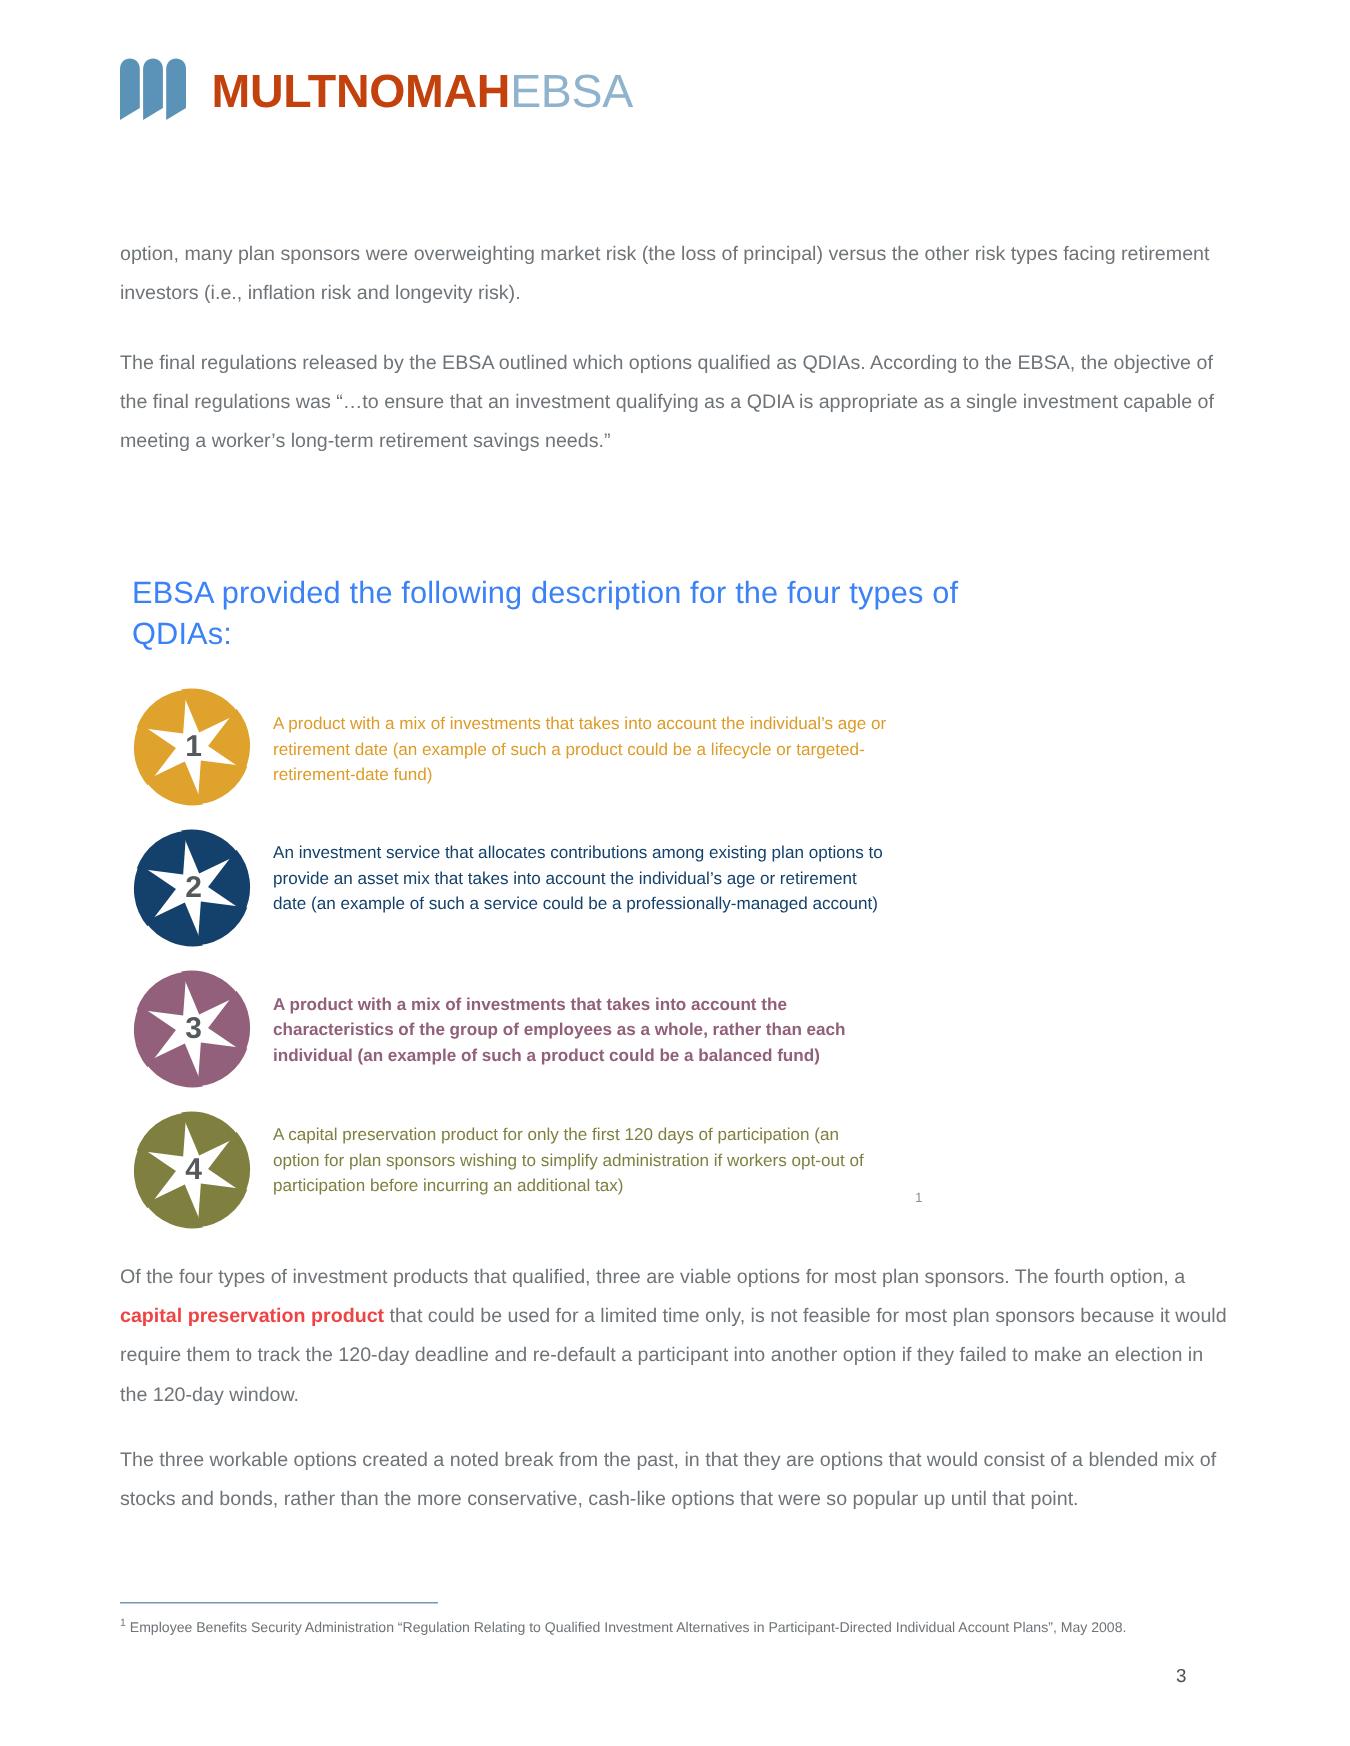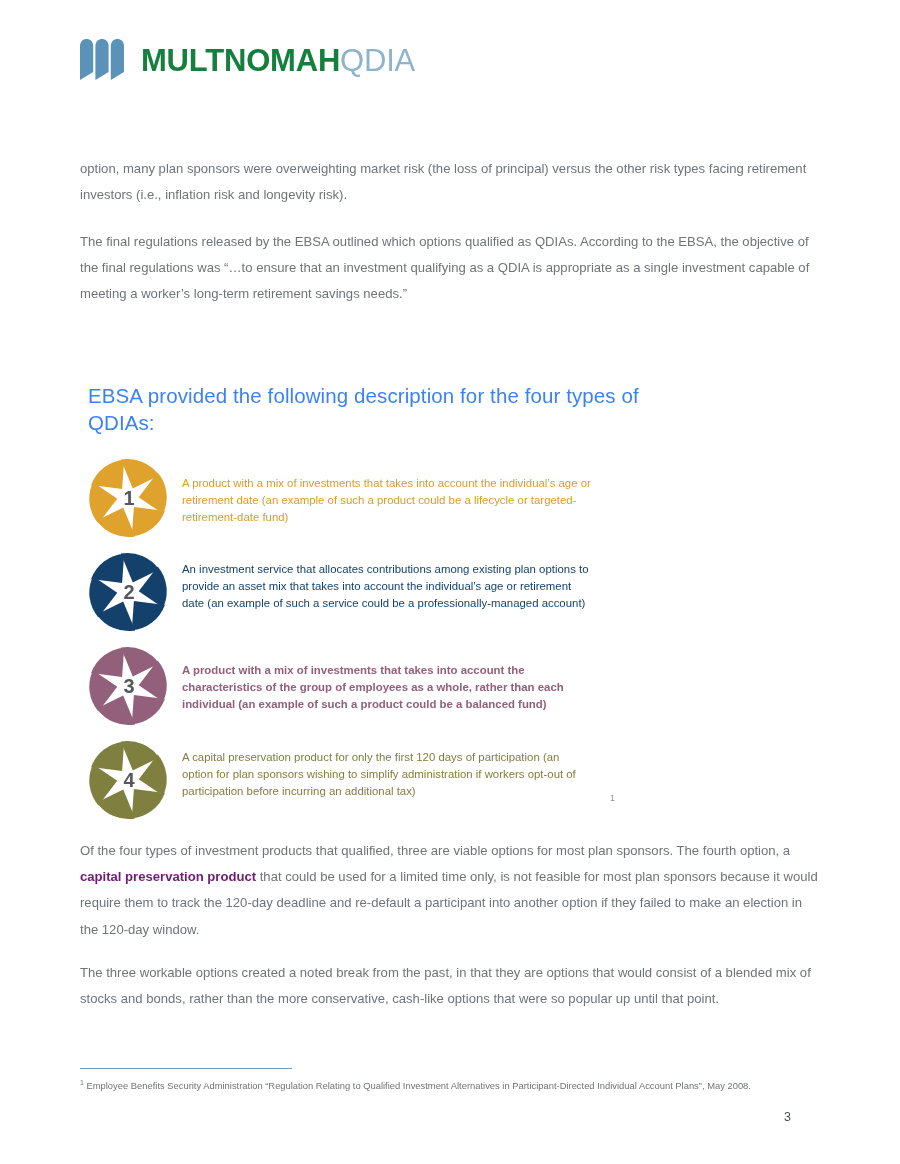--- a/index.html
+++ b/index.html
@@ -38,41 +38,41 @@
     height: 44px;
     display: block;
   }
   .logo-wordmark {
     font-size: 31px;
     letter-spacing: -0.2px;
     line-height: 1;
     white-space: nowrap;
     font-weight: bold;
   }
-  .logo-multnomah { color: #15803d; text-align: center; }
+  .logo-multnomah { color: #c2410c; text-align: center; }
   .logo-group { color: #8fb3cc; font-weight: normal; }
 
   
   .body-text {
     position: absolute;
     left: 80px;
     width: 742px;
     font-size: 13.1px;
     line-height: 2.0;
     color: #6f7478;
     text-align: left;
   }
   .p1 { top: 156px; }
   .p2 { top: 229px; }
   .p3 { top: 326px; }
   .p4 { top: 838px; }
   .p5 { top: 960px; }
 
   .hl-olive {
-    color: #701a75;
+    color: #ef4444;
     font-weight: bold;
   }
 
   
   .infographic {
     position: absolute;
     left: 88px;
     top: 382px;
     width: 560px;
   }
@@ -172,21 +172,21 @@
 <body>
 
 <div class="page">
 
   <div class="header">
     <svg class="logo-mark" viewBox="0 0 46 44">
       <path d="M2 8 C2 3.6 5.2 1 8.6 1 C12 1 15.2 3.6 15.2 8 L15.2 34 L2 42 Z" fill="#5b92b8"></path>
       <path d="M17.4 8 C17.4 3.6 20.6 1 24 1 C27.4 1 30.6 3.6 30.6 8 L30.6 34 L17.4 42 Z" fill="#5b92b8"></path>
       <path d="M32.8 8 C32.8 3.6 36 1 39.4 1 C42.8 1 46 3.6 46 8 L46 34 L32.8 42 Z" fill="#5b92b8"></path>
     </svg>
-    <div class="logo-wordmark"><span class="logo-multnomah">MULTNOMAH</span><span class="logo-group">QDIA</span></div>
+    <div class="logo-wordmark"><span class="logo-multnomah">MULTNOMAH</span><span class="logo-group">EBSA</span></div>
   </div>
 
   <div class="body-text p1">option, many plan sponsors were overweighting market risk (the loss of principal) versus the other risk types facing retirement investors (i.e., inflation risk and longevity risk).</div>
 
   <div class="body-text p2">The final regulations released by the EBSA outlined which options qualified as QDIAs. According to the EBSA, the objective of the final regulations was “…to ensure that an investment qualifying as a QDIA is appropriate as a single investment capable of meeting a worker’s long-term retirement savings needs.”</div>
 
 
   <div class="infographic">
     <h2 class="info-heading">EBSA provided the following description for the four types of QDIAs:</h2>
 

